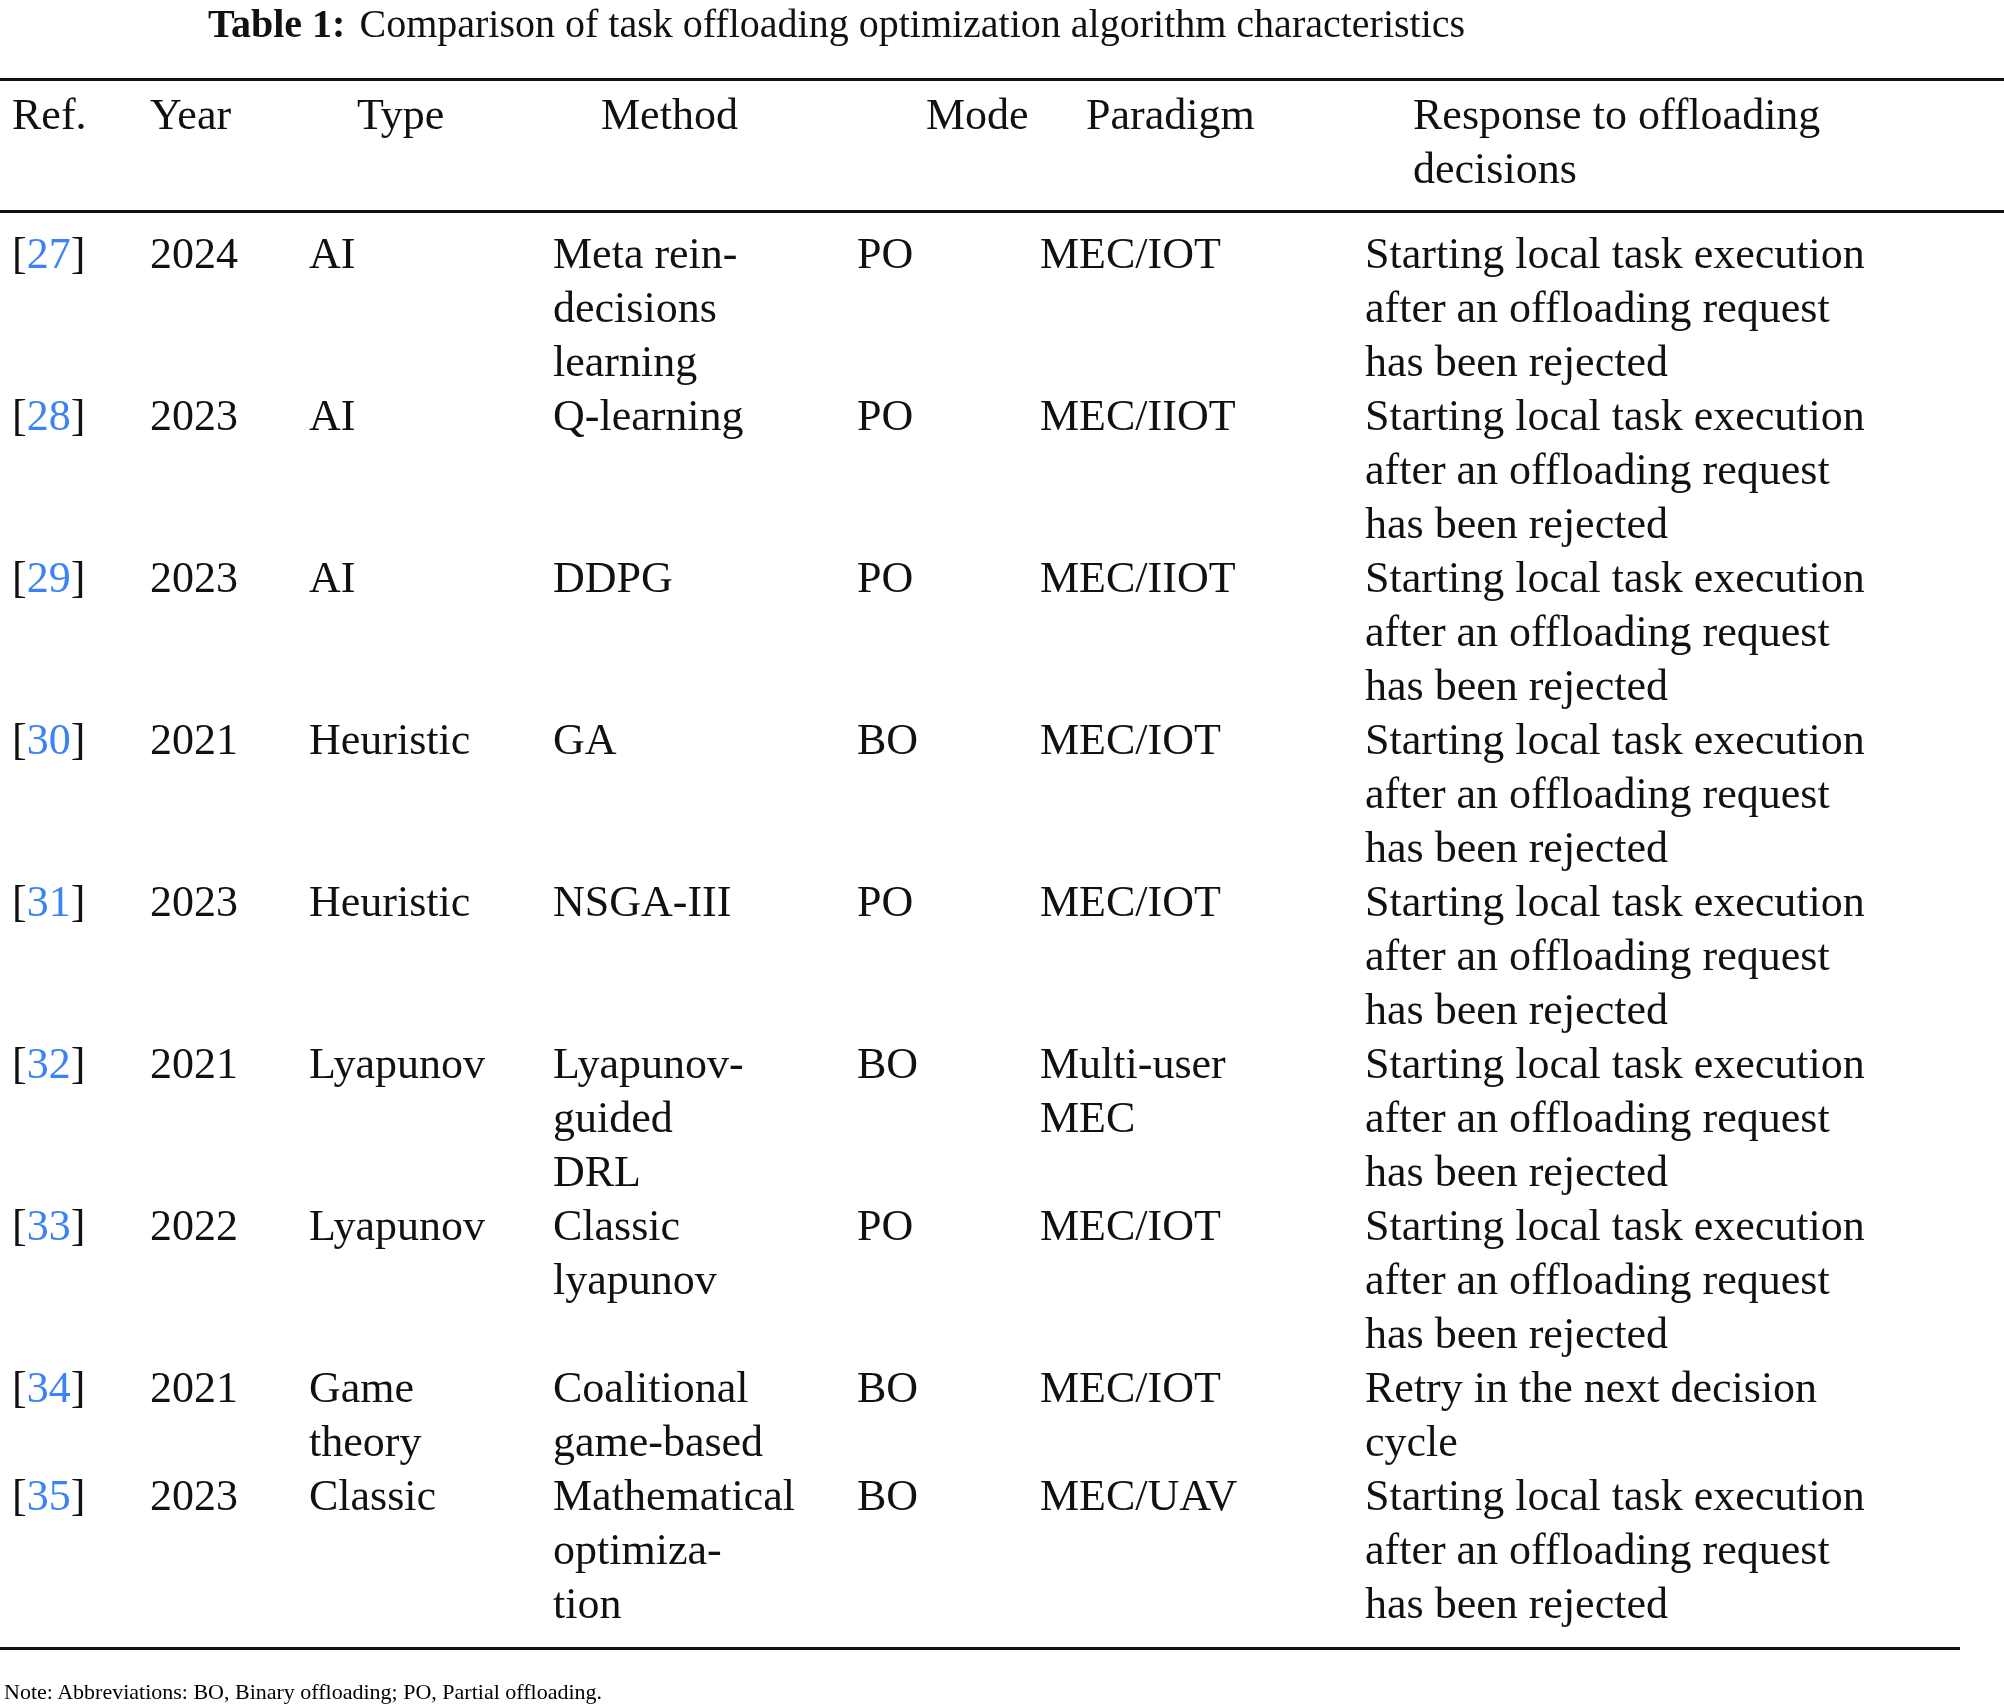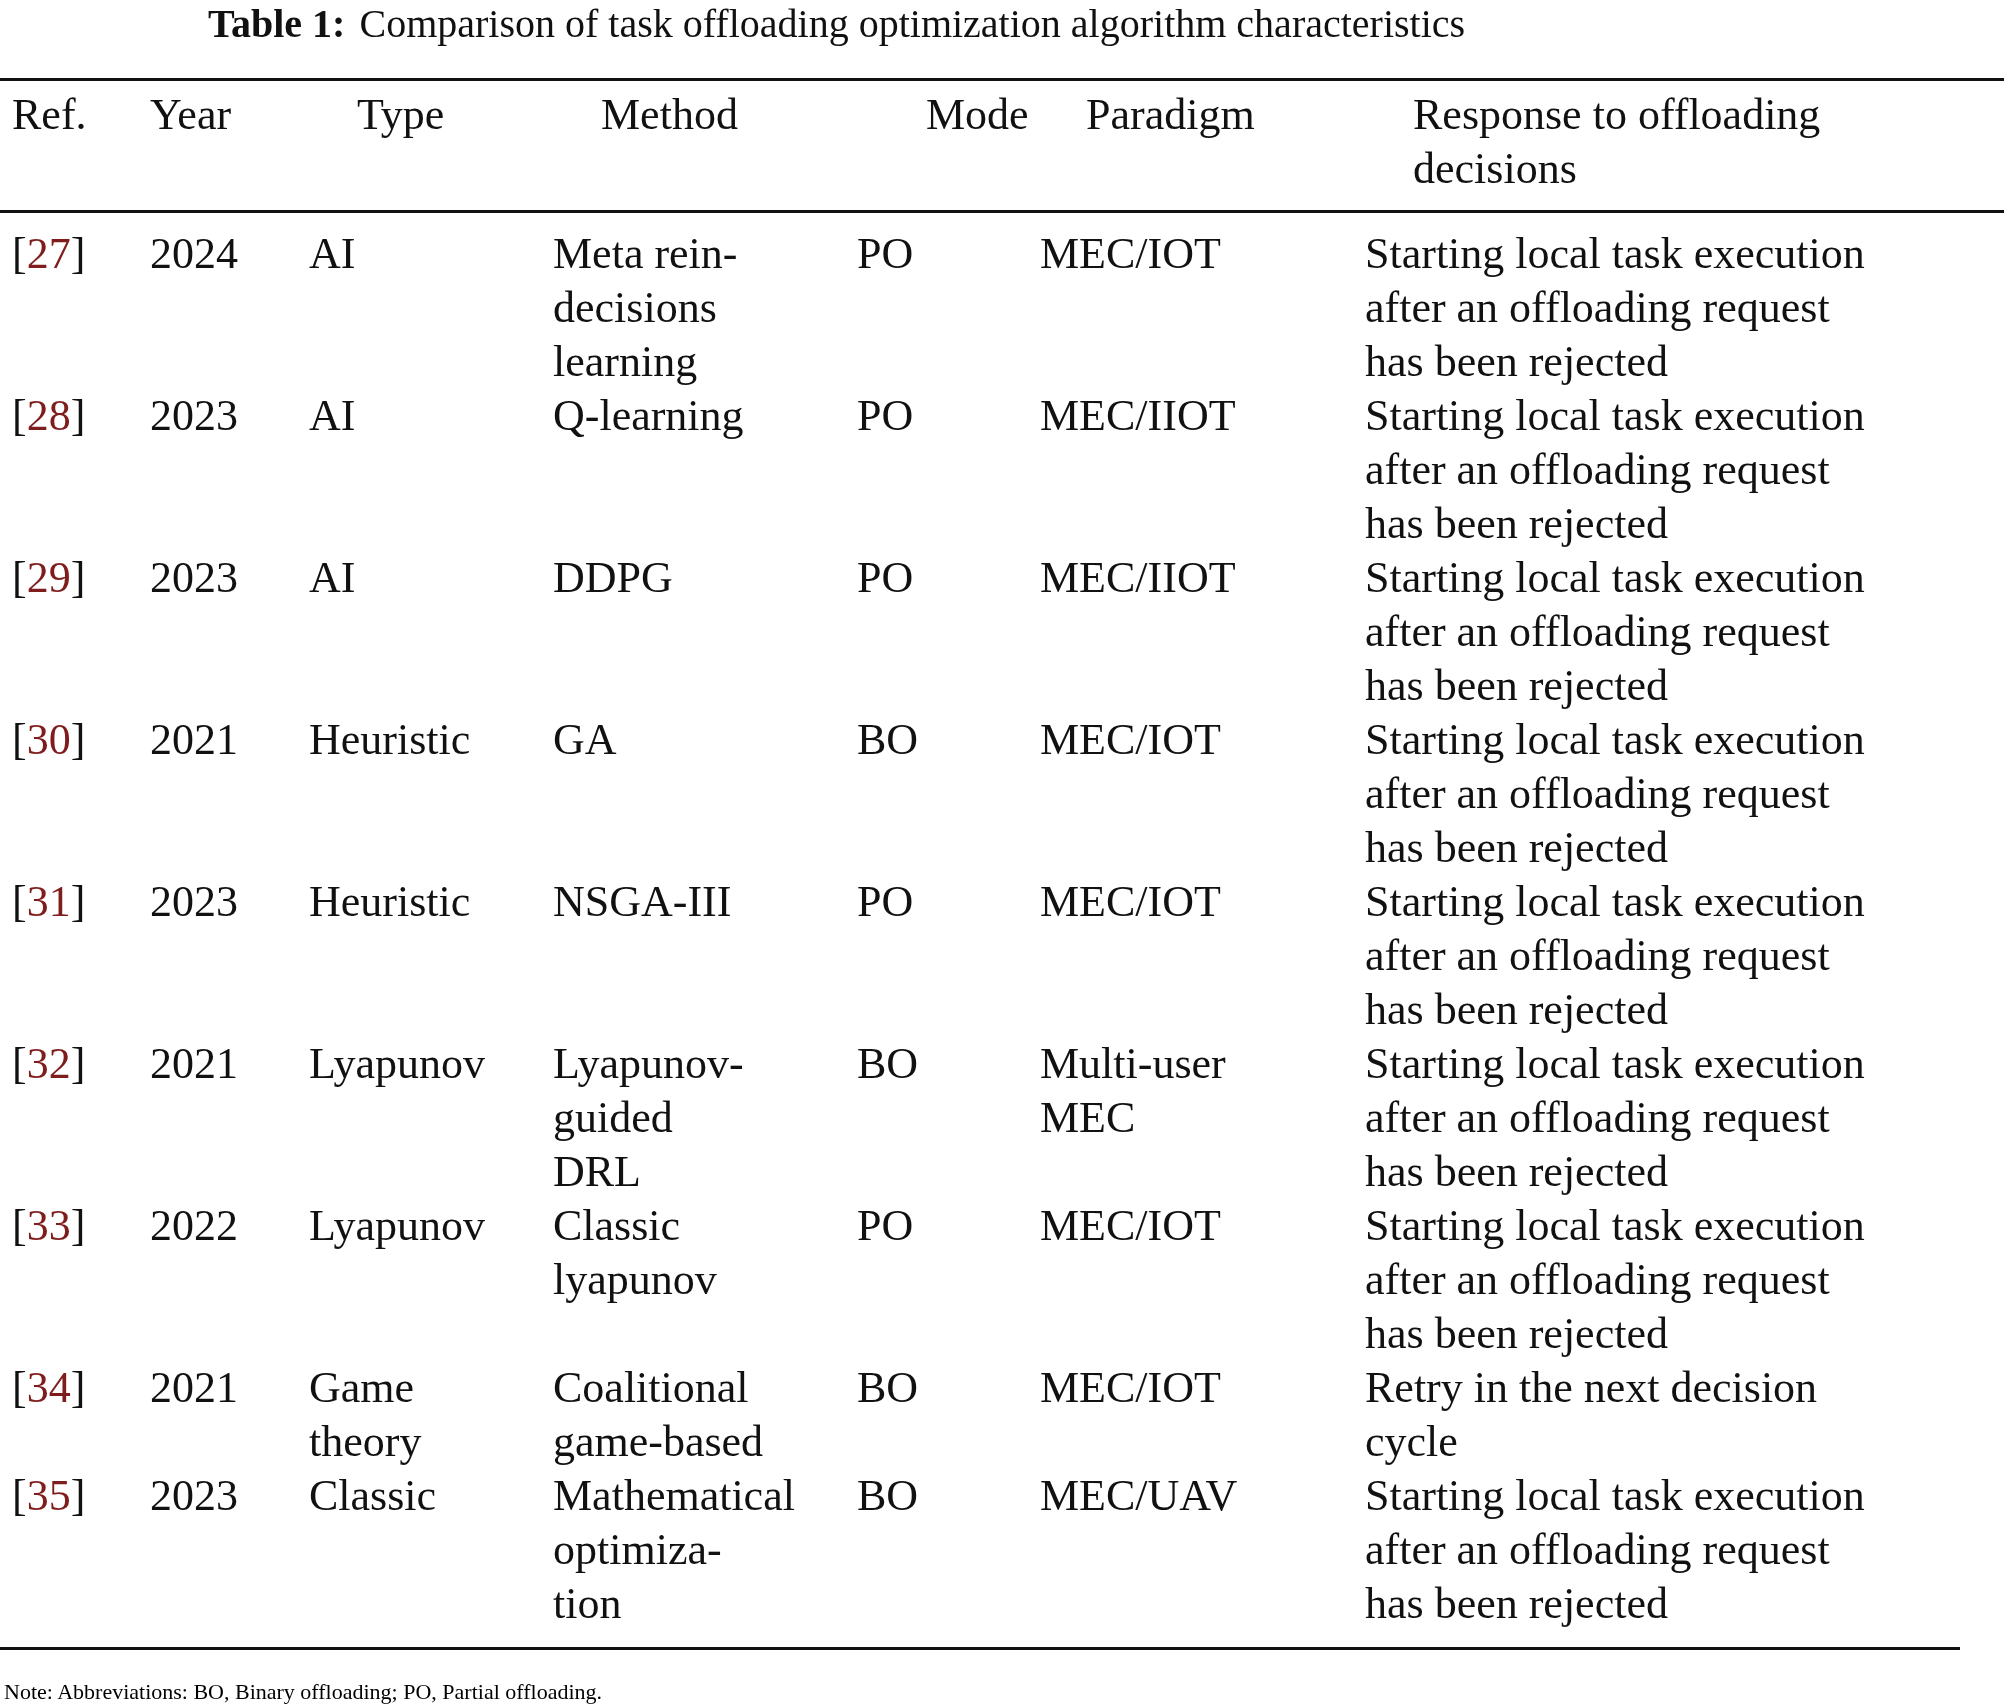--- a/index.html
+++ b/index.html
@@ -61,21 +61,21 @@
     .c-paradigm { left: 1040px; }
     .c-response { left: 1365px; }
 
     .hdr .c-type { left: 357px; }
     .hdr .c-method { left: 601px; }
     .hdr .c-mode { left: 905px; margin-left: 21px; }
     .hdr .c-paradigm { left: 1086px; }
     .hdr .c-response { left: 1413px; }
 
     .ref-bracket { color: #111111; }
-    .ref-link { color: #7f1d1d; cursor: pointer; }
+    .ref-link { color: #3b82f6; cursor: pointer; }
 
     .note {
       position: absolute;
       top: 1672px;
       left: 4px;
       font-size: 22px;
       line-height: 40px;
       color: #000000;
     }
     .line { display: block; white-space: nowrap; }

